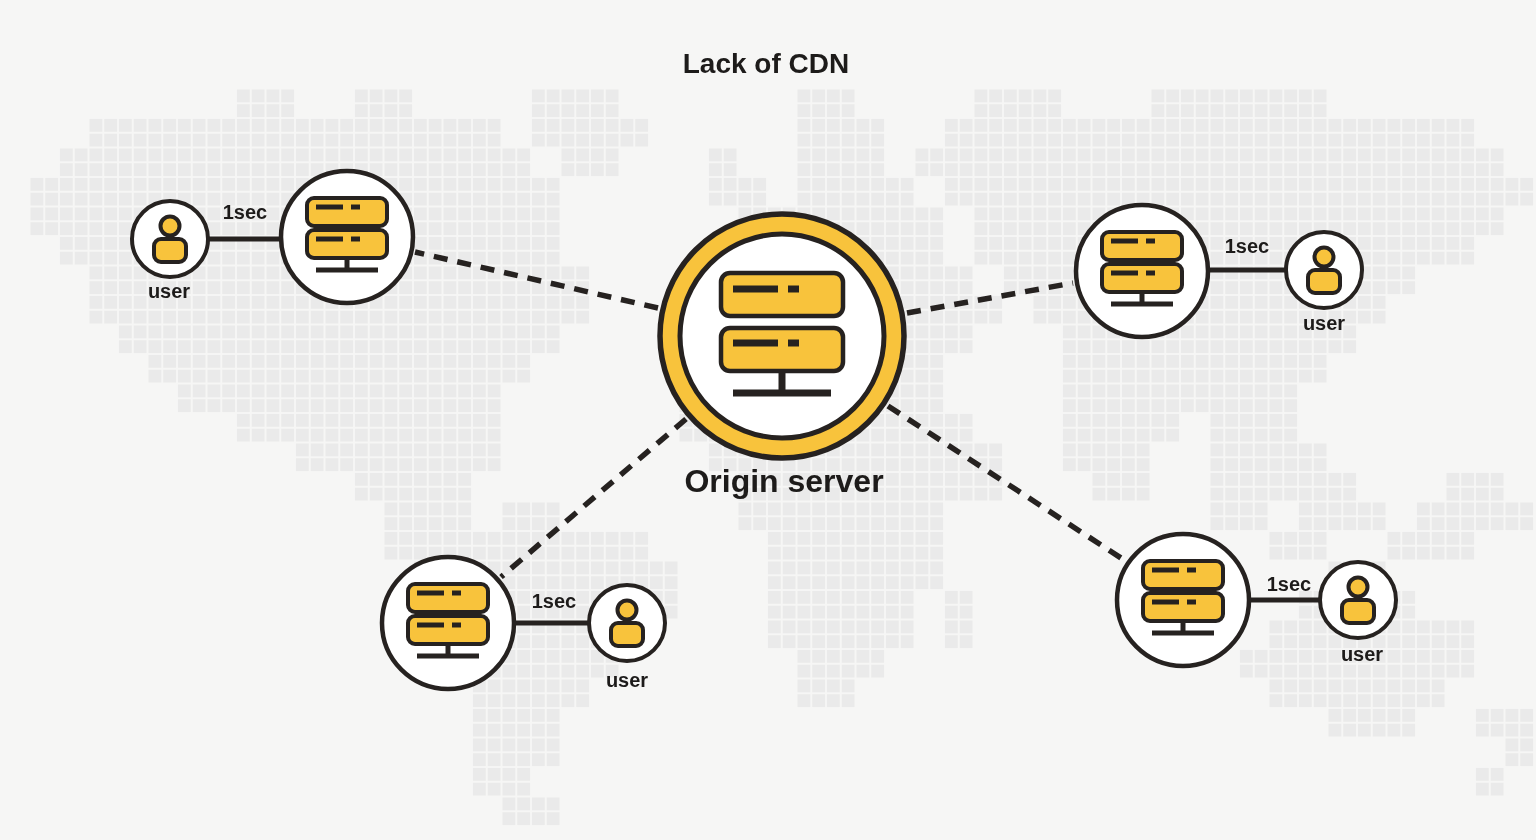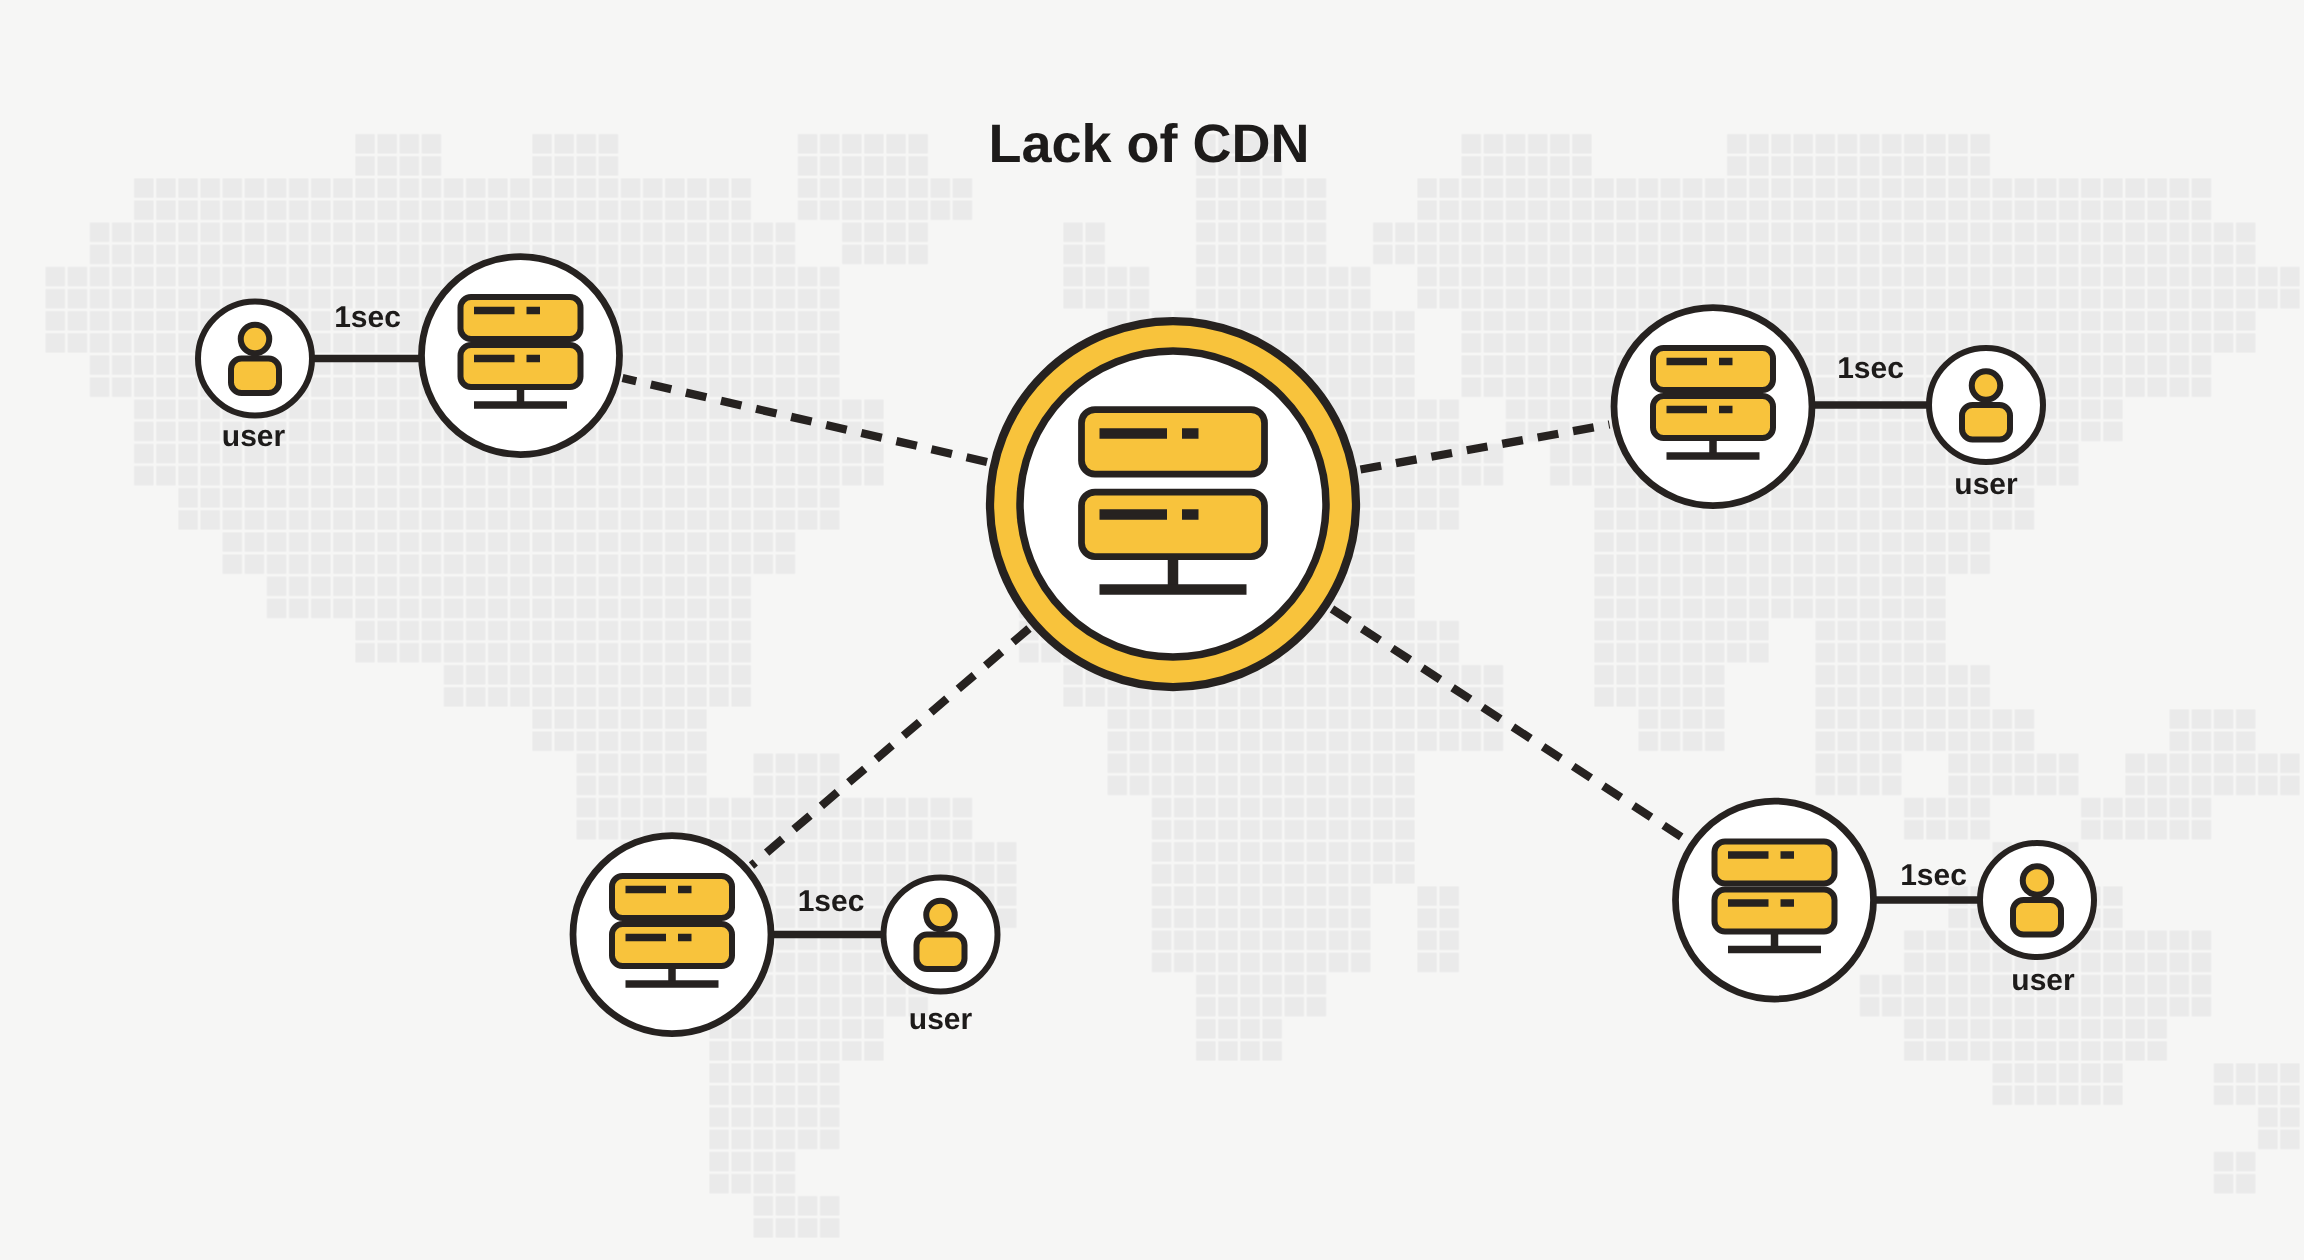--- a/index.html
+++ b/index.html
@@ -20,21 +20,21 @@
   }
   #scene{position:absolute;left:0;top:0;}
   .label{
     position:absolute;
     transform:translate(-50%,-50%);
     color:var(--text);
     font-weight:700;
     white-space:nowrap;
     line-height:1;
   }
-  .title{font-size:36px;margin-top:32px;}
+  .title{font-size:28px;}
   .origin-label{font-size:32px;}
   .small-label{font-size:20px;}
   
   .map-square{fill:var(--map);}
   .dash-link{stroke:var(--dark);stroke-width:5.5;stroke-dasharray:14 10;fill:none;}
   .solid-link{stroke:var(--dark);stroke-width:5;fill:none;}
   .disc{fill:var(--white);stroke:var(--dark);}
   .ring{fill:var(--yellow);stroke:var(--dark);}
   .srv-box{fill:var(--yellow);stroke:var(--dark);stroke-width:4;stroke-linejoin:round;}
   .srv-box.lg{stroke-width:4.5;}
@@ -223,20 +223,21 @@
       <circle class="disc" cx="627" cy="623" r="38" stroke-width="4"></circle>
       <use href="#ic-user" x="627" y="623"></use>
     </g>
     <g>
       <circle class="disc" cx="1358" cy="600" r="38" stroke-width="4"></circle>
       <use href="#ic-user" x="1358" y="600"></use>
     </g>
   </svg>
 
   <div class="label title" style="left:766px;top:64px;">Lack of CDN</div>
+  <div class="label origin-label" style="left:784px;top:481px;">Origin server</div>
 
   <div class="label small-label" style="left:245px;top:212px;">1sec</div>
   <div class="label small-label" style="left:169px;top:291px;">user</div>
 
   <div class="label small-label" style="left:1247px;top:246px;">1sec</div>
   <div class="label small-label" style="left:1324px;top:323px;">user</div>
 
   <div class="label small-label" style="left:554px;top:601px;">1sec</div>
   <div class="label small-label" style="left:627px;top:680px;">user</div>
 

